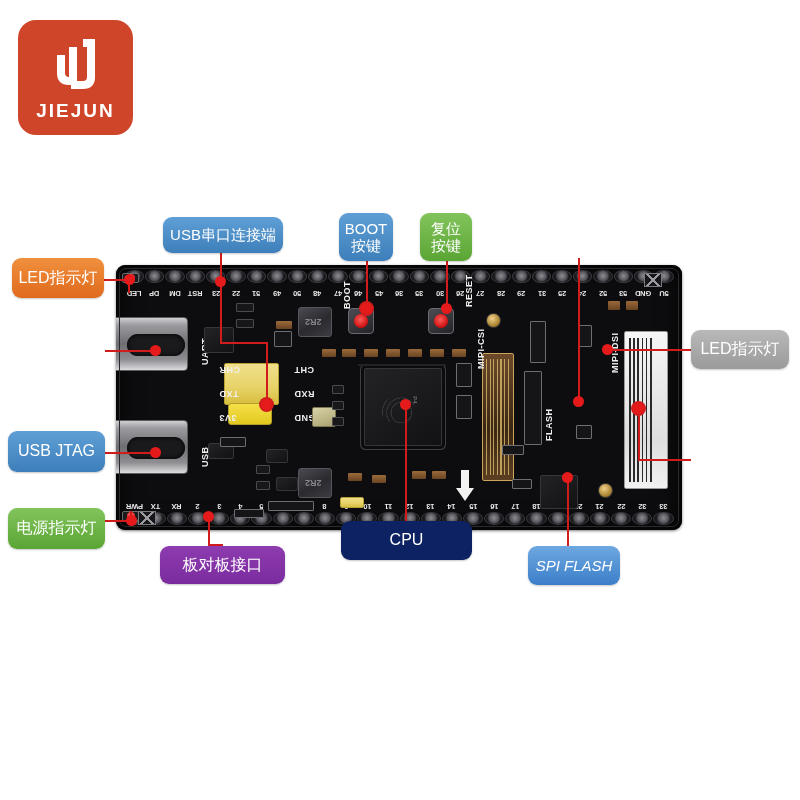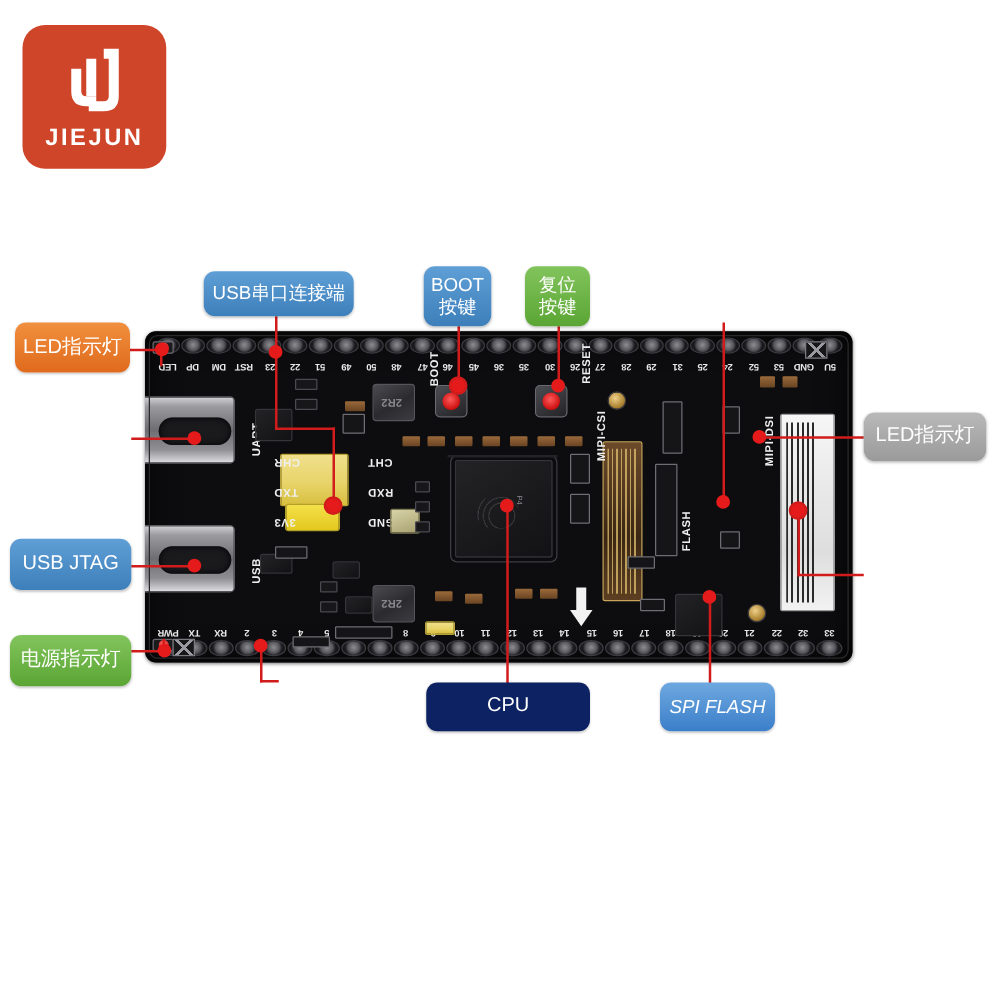--- a/index.html
+++ b/index.html
@@ -265,22 +265,23 @@
   <div class="tag blue" style="left:339px; top:213px; width:54px; height:48px; font-size:15px;">BOOT
 按键</div>
 
   <div class="tag green" style="left:420px; top:213px; width:52px; height:48px; font-size:15px;">复位
 按键</div>
 
 
   <div class="tag gray" style="left:691px; top:330px; width:98px; height:39px; font-size:16px;">LED指示灯</div>
 
 
-
-  <div class="tag navy" style="left:341px; top:546px; width:131px; height:39px; font-size:16px;">CPU</div>
+  <div class="tag purple" style="left:160px; top:546px; width:125px; height:38px; font-size:16px;">板对板接口</div>
+
+  <div class="tag navy" style="left:341px; top:521px; width:131px; height:39px; font-size:16px;">CPU</div>
 
   <div class="tag lblue" style="left:528px; top:546px; width:92px; height:39px; font-size:15px;">SPI FLASH</div>
 
   <div id="pcb">
 
     <div class="pinrow top">
       <div class="pad"></div>
         <div class="pad"></div>
         <div class="pad"></div>
         <div class="pad"></div>

